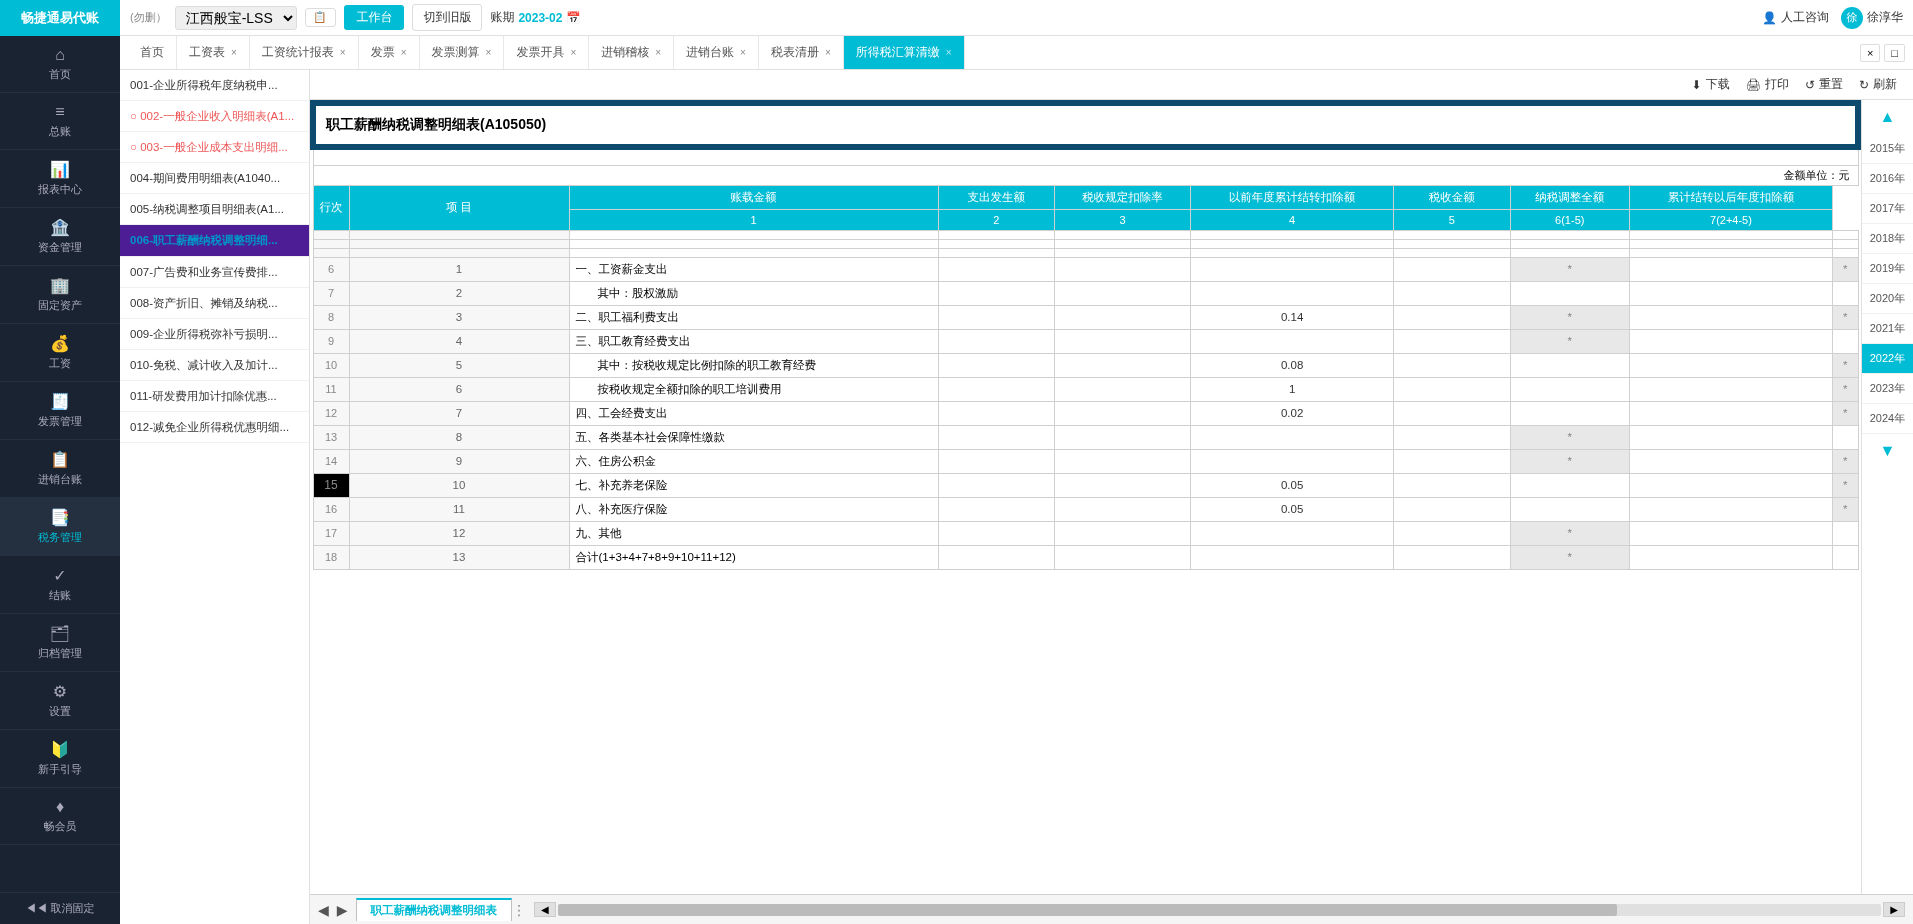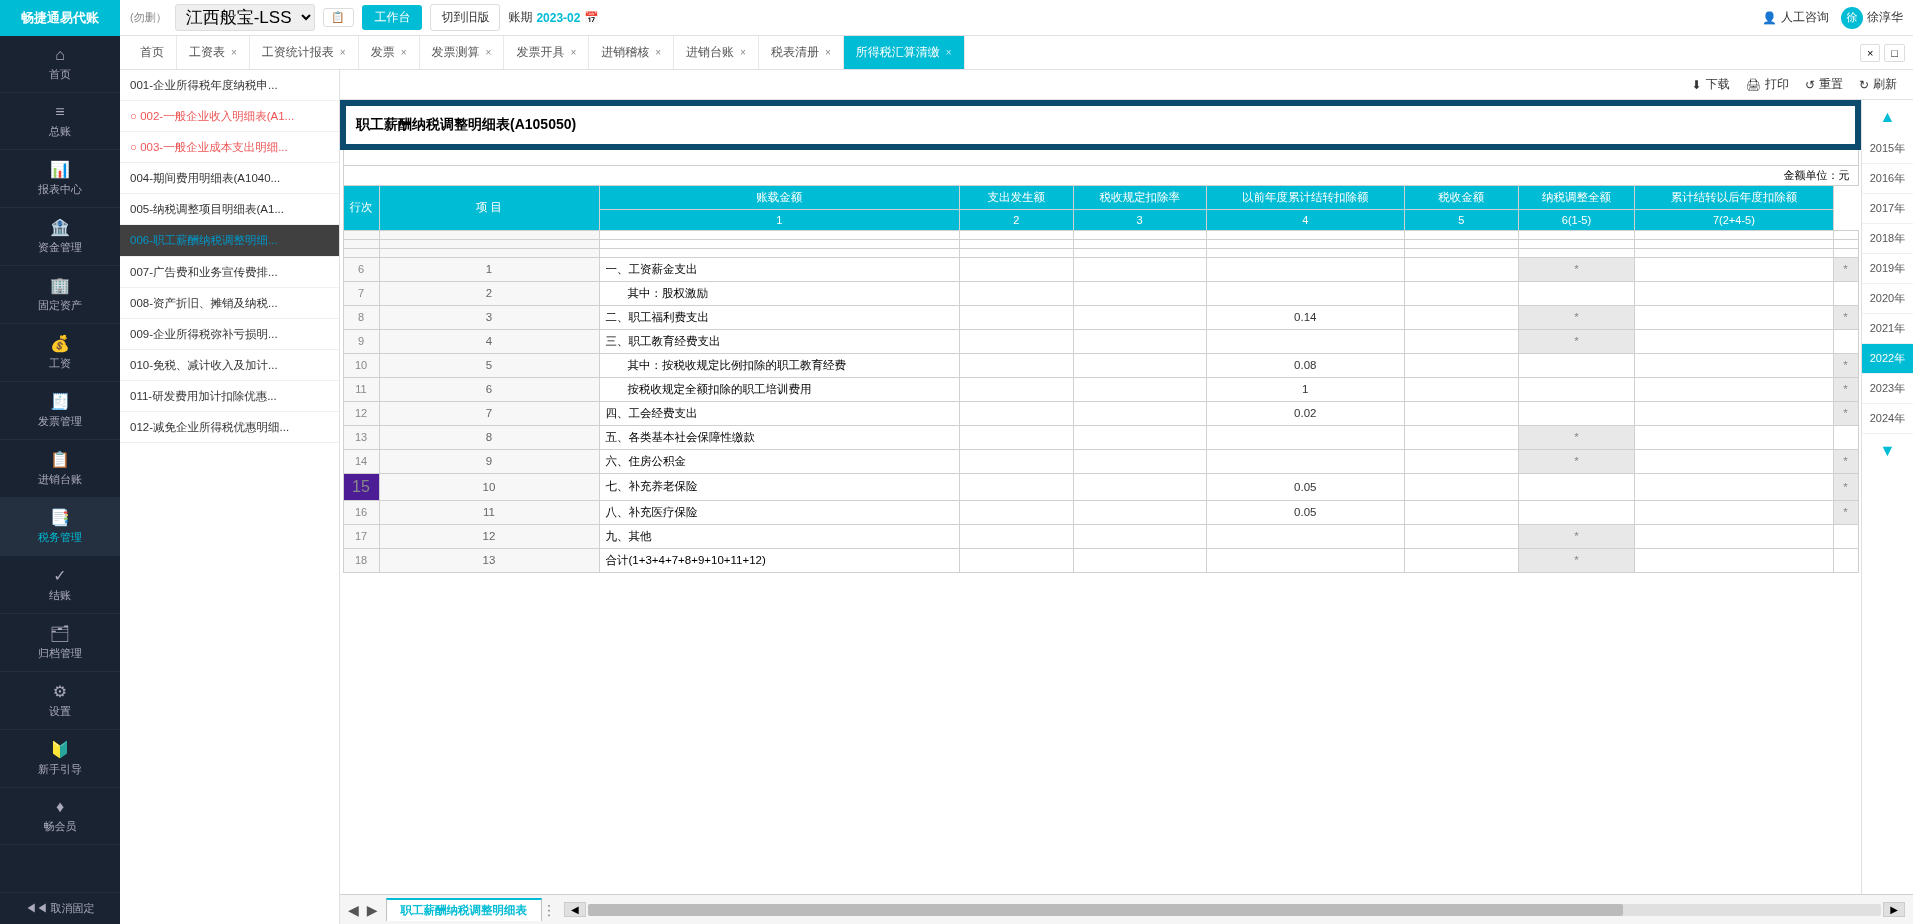--- a/index.html
+++ b/index.html
@@ -159,36 +159,36 @@
     
     .page-content {
       flex: 1;
       display: flex;
       overflow: hidden;
       background: #fff;
     }
 
     
     .left-list {
-      width: 220px;
+      width: 190px;
       border-right: 1px solid #e0e0e0;
       display: flex;
       flex-direction: column;
       overflow-y: auto;
       flex-shrink: 0;
     }
     .left-list-item {
       padding: 7px 10px;
       font-size: 11.5px;
       color: #333;
       cursor: pointer;
       border-bottom: 1px solid #f0f0f0;
       line-height: 1.4;
     }
-    .left-list-item.active { background: #404040; color: #0096c7; font-weight: normal; }
+    .left-list-item.active { background: #4c1d95; color: #0096c7; font-weight: bold; }
     .left-list-item.error { color: #e55; }
     .left-list-item.error::before { content: '○ '; color: #e55; }
 
     
     .content-main {
       flex: 1;
       display: flex;
       flex-direction: column;
       overflow: hidden;
     }
@@ -413,21 +413,21 @@
   </div>
   <div class="sidebar-bottom">
     <span>◀◀ 取消固定</span>
   </div>
 </div>
 
 <div class="main-area">
 
   <div class="topbar">
     <span style="color:#888;font-size:11px;">(勿删）</span>
-    <select style="font-size:17px; border:1px solid #ddd; border-radius:3px; padding:2px 6px;">
+    <select style="font-size:14px; border:1px solid #ddd; border-radius:3px; padding:2px 6px;">
       <option>江西般宝-LSS</option>
     </select>
     <button class="topbar-btn-outline" style="font-size:11px; padding:2px 8px;">📋</button>
     <button class="topbar-btn">工作台</button>
     <button class="topbar-btn-outline">切到旧版</button>
     <span class="topbar-period">
       <span>账期</span>
       <span style="color:#00bcd4; font-weight:bold;">2023-02</span>
       <span>📅</span>
     </span>
@@ -706,21 +706,21 @@
                   <td class="item-col">六、住房公积金</td>
                   <td class="data-val"></td>
                   <td class="data-val"></td>
                   <td class="data-val"></td>
                   <td class="data-val"></td>
                   <td class="data-val" style="background: rgb(232, 232, 232); color: rgb(136, 136, 136);">*</td>
                   <td class="data-val"></td>
                   <td class="data-val" style="background: rgb(232, 232, 232); color: rgb(136, 136, 136);">*</td>
                 </tr>
                 <tr>
-                  <td class="row-num-col" style="background: #4c1d95; color: rgb(136, 136, 136); font-size: 16px;">15</td>
+                  <td class="row-num-col" style="background: #000000; color: rgb(136, 136, 136); font-size: 12px;">15</td>
                   <td class="row-num-col">10</td>
                   <td class="item-col">七、补充养老保险</td>
                   <td class="data-val"></td>
                   <td class="data-val"></td>
                   <td class="data-val">0.05</td>
                   <td class="data-val"></td>
                   <td class="data-val"></td>
                   <td class="data-val"></td>
                   <td class="data-val" style="background: rgb(232, 232, 232); color: rgb(136, 136, 136);">*</td>
                 </tr>

